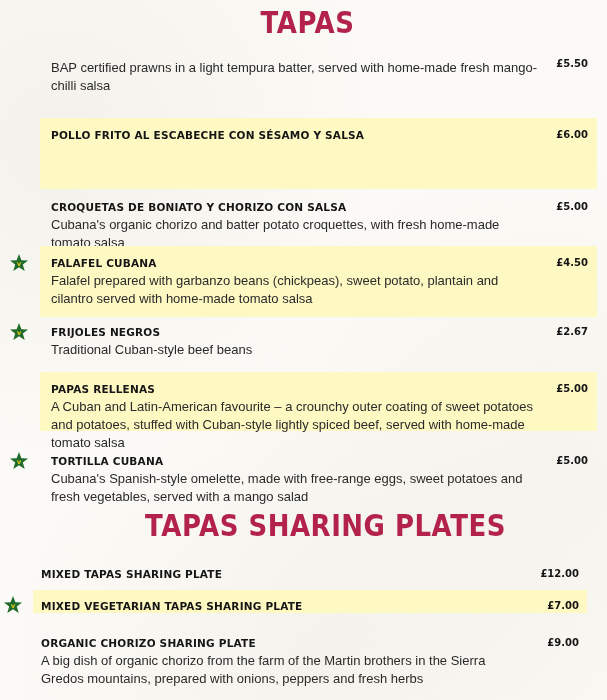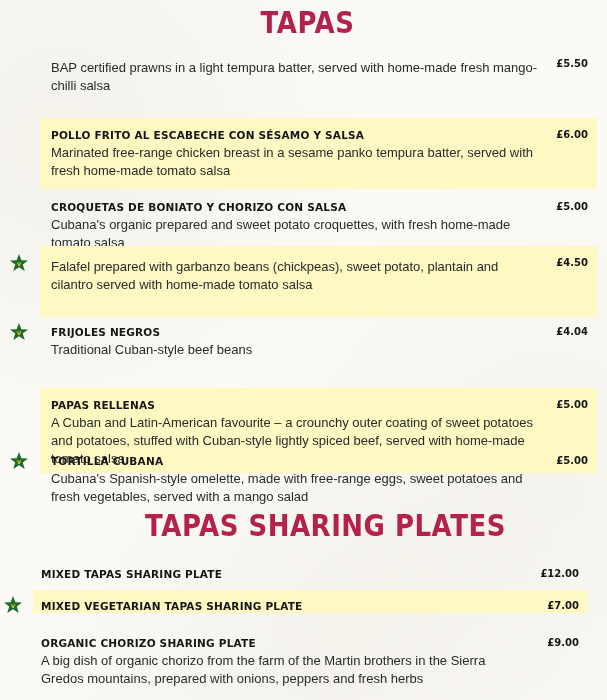--- a/index.html
+++ b/index.html
@@ -74,49 +74,49 @@
 <div class="section-title title-tapas">TAPAS</div>
 
 <div class="item tapas-item" style="top:47px;height:70px;">
   <div class="price">£5.50</div>
   <div class="desc">BAP certified prawns in a light tempura batter, served with home-made fresh mango- chilli salsa</div>
 </div>
 
 <div class="item tapas-item hl" style="top:118px;height:71px;">
   <div class="name">Pollo frito al escabeche con sésamo y salsa</div>
   <div class="price">£6.00</div>
-  <div class="desc">Marinated free-range chicken breast in a sesame panko tempura batter, served with fresh home-made tomato salsa</div>
 </div>
 
 <div class="item tapas-item" style="top:190px;height:55px;">
   <div class="name">Croquetas de boniato y chorizo con salsa</div>
   <div class="price">£5.00</div>
-  <div class="desc">Cubana's organic prepared and sweet potato croquettes, with fresh home-made tomato salsa</div>
+  <div class="desc">Cubana's organic chorizo and batter potato croquettes, with fresh home-made tomato salsa</div>
 </div>
 
 <svg class="veg-icon" style="top:253px;" viewBox="0 0 20 20">
   <polygon points="10,1 12.4,7.2 19,7.4 13.8,11.5 15.7,18 10,14.2 4.3,18 6.2,11.5 1,7.4 7.6,7.2" fill="#1f6b2a"></polygon>
   <text x="10" y="13" text-anchor="middle" font-size="7" font-weight="bold" fill="#d9c21a" font-family="DejaVu Sans, sans-serif">v</text>
 </svg>
 <div class="item tapas-item hl" style="top:246px;height:71px;">
+  <div class="name">Falafel Cubana</div>
   <div class="price">£4.50</div>
   <div class="desc">Falafel prepared with garbanzo beans (chickpeas), sweet potato, plantain and cilantro served with home-made tomato salsa</div>
 </div>
 
 <svg class="veg-icon" style="top:322px;" viewBox="0 0 20 20">
   <polygon points="10,1 12.4,7.2 19,7.4 13.8,11.5 15.7,18 10,14.2 4.3,18 6.2,11.5 1,7.4 7.6,7.2" fill="#1f6b2a"></polygon>
   <text x="10" y="13" text-anchor="middle" font-size="7" font-weight="bold" fill="#d9c21a" font-family="DejaVu Sans, sans-serif">v</text>
 </svg>
 <div class="item tapas-item" style="top:315px;height:56px;">
   <div class="name">Frijoles negros</div>
-  <div class="price">£4.04</div>
+  <div class="price">£2.67</div>
   <div class="desc">Traditional Cuban-style beef beans</div>
 </div>
 
-<div class="item tapas-item hl" style="top:372px;height:85px;margin-top:16px;">
+<div class="item tapas-item hl" style="top:372px;height:59px;">
   <div class="name">Papas rellenas</div>
   <div class="price">£5.00</div>
   <div class="desc">A Cuban and Latin-American favourite – a crounchy outer coating of sweet potatoes and potatoes, stuffed with Cuban-style lightly spiced beef, served with home-made tomato salsa</div>
 </div>
 
 <svg class="veg-icon" style="top:451px;" viewBox="0 0 20 20">
   <polygon points="10,1 12.4,7.2 19,7.4 13.8,11.5 15.7,18 10,14.2 4.3,18 6.2,11.5 1,7.4 7.6,7.2" fill="#1f6b2a"></polygon>
   <text x="10" y="13" text-anchor="middle" font-size="7" font-weight="bold" fill="#d9c21a" font-family="DejaVu Sans, sans-serif">v</text>
 </svg>
 <div class="item tapas-item" style="top:444px;height:64px;">

